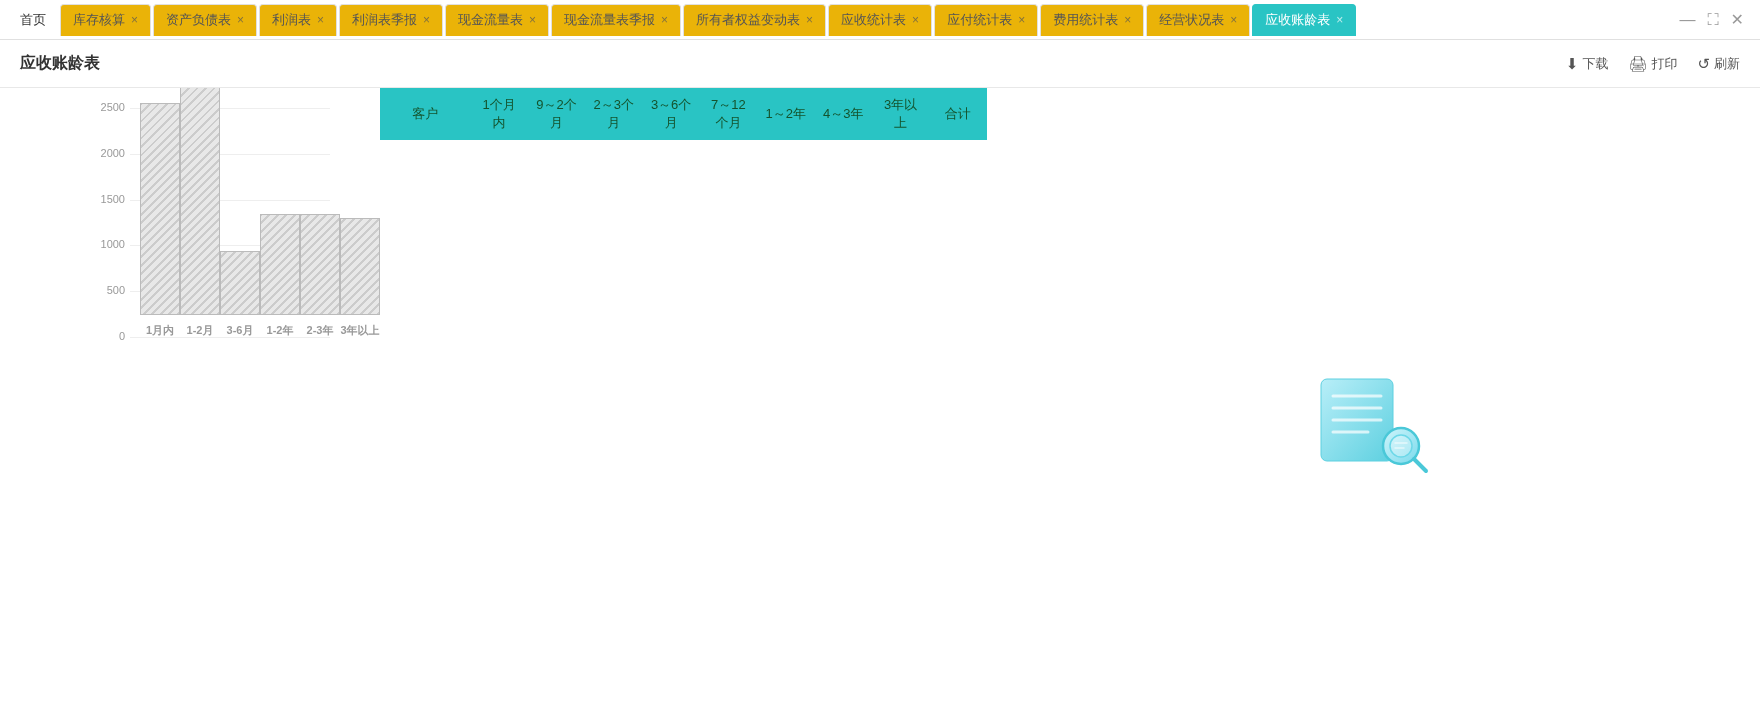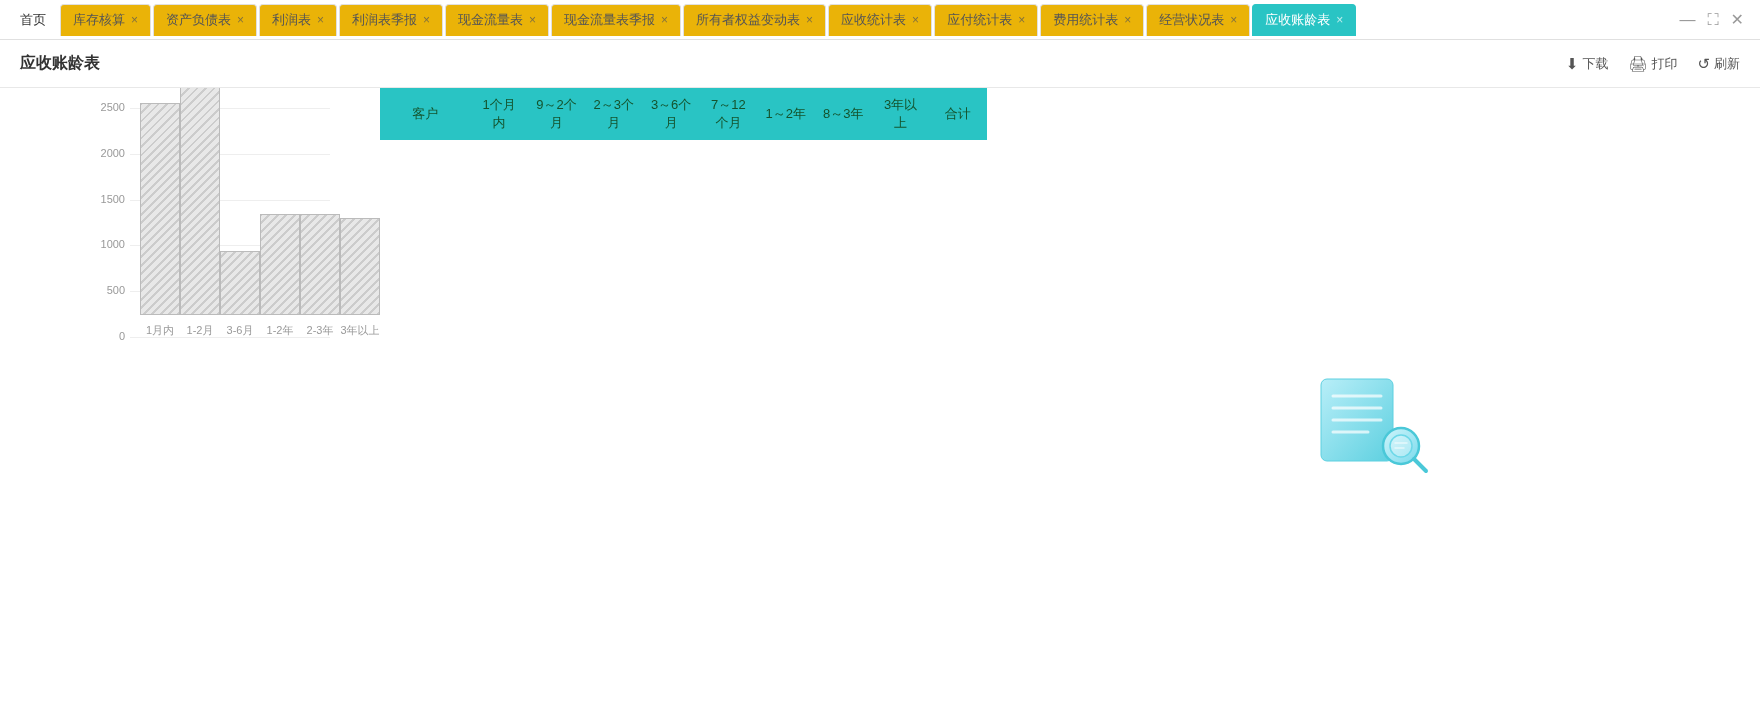--- a/index.html
+++ b/index.html
@@ -134,20 +134,21 @@
       width: 40px;
     }
 
     .bars-container {
       position: absolute;
       top: 0; left: 50px; right: 10px; bottom: 30px;
       display: flex;
       align-items: flex-end;
       justify-content: space-between;
       padding: 0 10px;
+      font-weight: bold;
     }
 
     .bar-group {
       display: flex;
       flex-direction: column;
       align-items: center;
       gap: 0;
     }
 
     .bar {
@@ -311,21 +312,21 @@
   </div>
 
   <div class="table-header" id="table-header">
       <div class="col-header customer">客户</div>
       <div class="col-header">1个月内</div>
       <div class="col-header">9～2个月</div>
       <div class="col-header">2～3个月</div>
       <div class="col-header">3～6个月</div>
       <div class="col-header">7～12个月</div>
       <div class="col-header">1～2年</div>
-      <div class="col-header">8～3年</div>
+      <div class="col-header">4～3年</div>
       <div class="col-header">3年以上</div>
       <div class="col-header">合计</div>
     </div>
 
   <div class="table-body">
     <div class="empty-state">
       <div class="empty-illustration">
         
         <svg width="120" height="100" viewBox="0 0 120 100" xmlns="http://www.w3.org/2000/svg">
 

